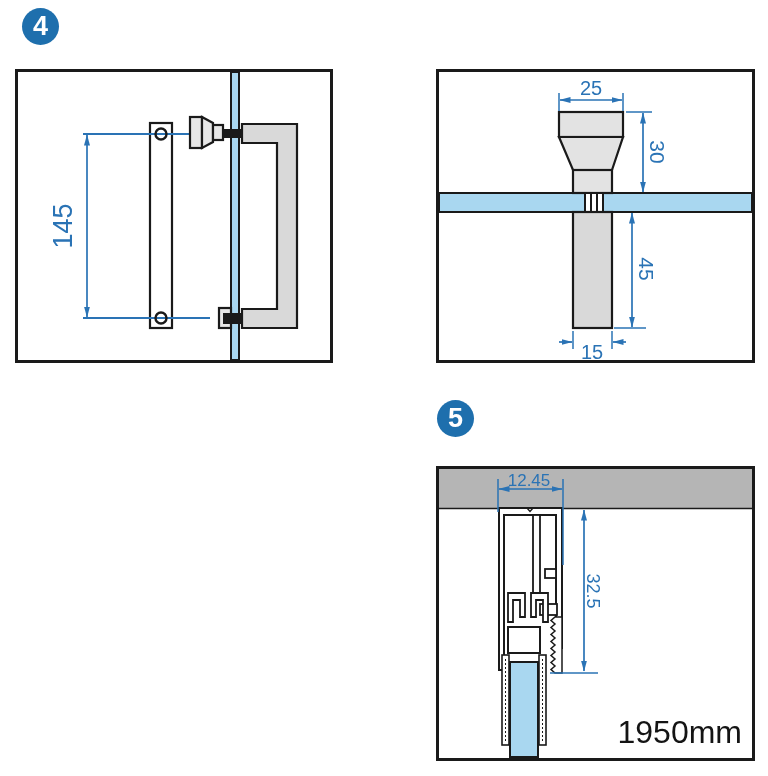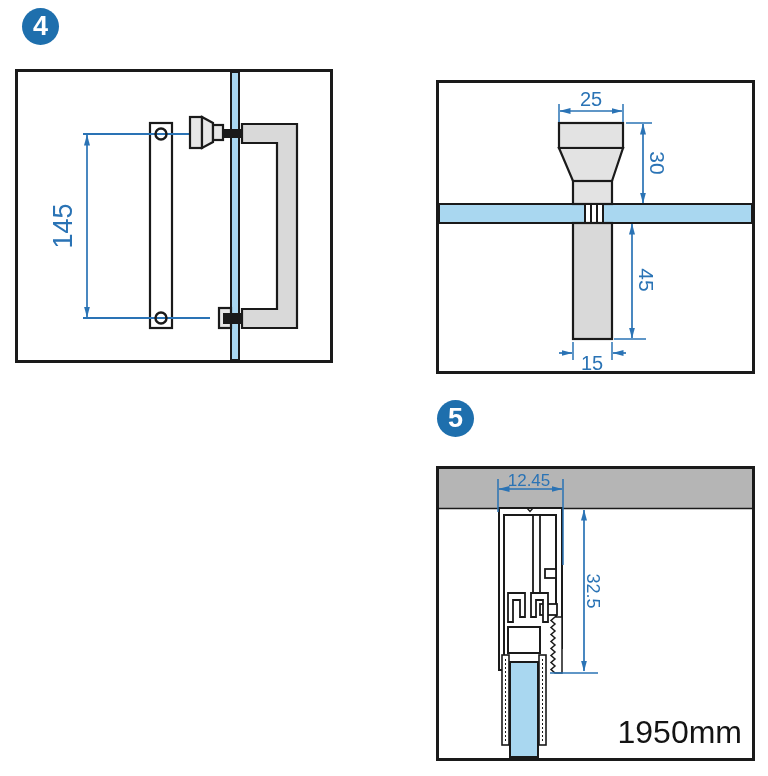--- a/index.html
+++ b/index.html
@@ -60,21 +60,21 @@
 
       <path d="M227,55 H282 V259 H227 V240 H262 V74 H227 Z" fill="#d9d9d9" stroke="#1a1a1a" stroke-width="2.2"></path>
 
       <rect x="204" y="239" width="12" height="20" fill="#e6e6e6" stroke="#1a1a1a" stroke-width="2.2"></rect>
 
       <rect x="208" y="60" width="20" height="9" fill="#1a1a1a"></rect>
       <rect x="208" y="244" width="20" height="11" fill="#1a1a1a"></rect>
     </svg>
   </div>
 
-  <div class="panel" style="left:436px;top:80px;">
+  <div class="panel" style="left:436px;top:69px;">
     <svg width="319" height="294" viewBox="0 0 319 294">
       <rect x="1.5" y="1.5" width="316" height="291" fill="#ffffff" stroke="#1a1a1a" stroke-width="3"></rect>
 
       <rect x="3" y="124" width="313" height="19" fill="#a9d7f0" stroke="#1a1a1a" stroke-width="2"></rect>
 
       <rect x="123" y="43" width="64" height="25" fill="#e3e3e3" stroke="#1a1a1a" stroke-width="2.2"></rect>
       <polygon points="123,68 187,68 176,101 137,101" fill="#e3e3e3" stroke="#1a1a1a" stroke-width="2.2"></polygon>
       <rect x="137" y="101" width="39" height="23" fill="#e3e3e3" stroke="#1a1a1a" stroke-width="2.2"></rect>
 
       <rect x="149" y="124" width="18" height="19" fill="#ffffff" stroke="#1a1a1a" stroke-width="2"></rect>

